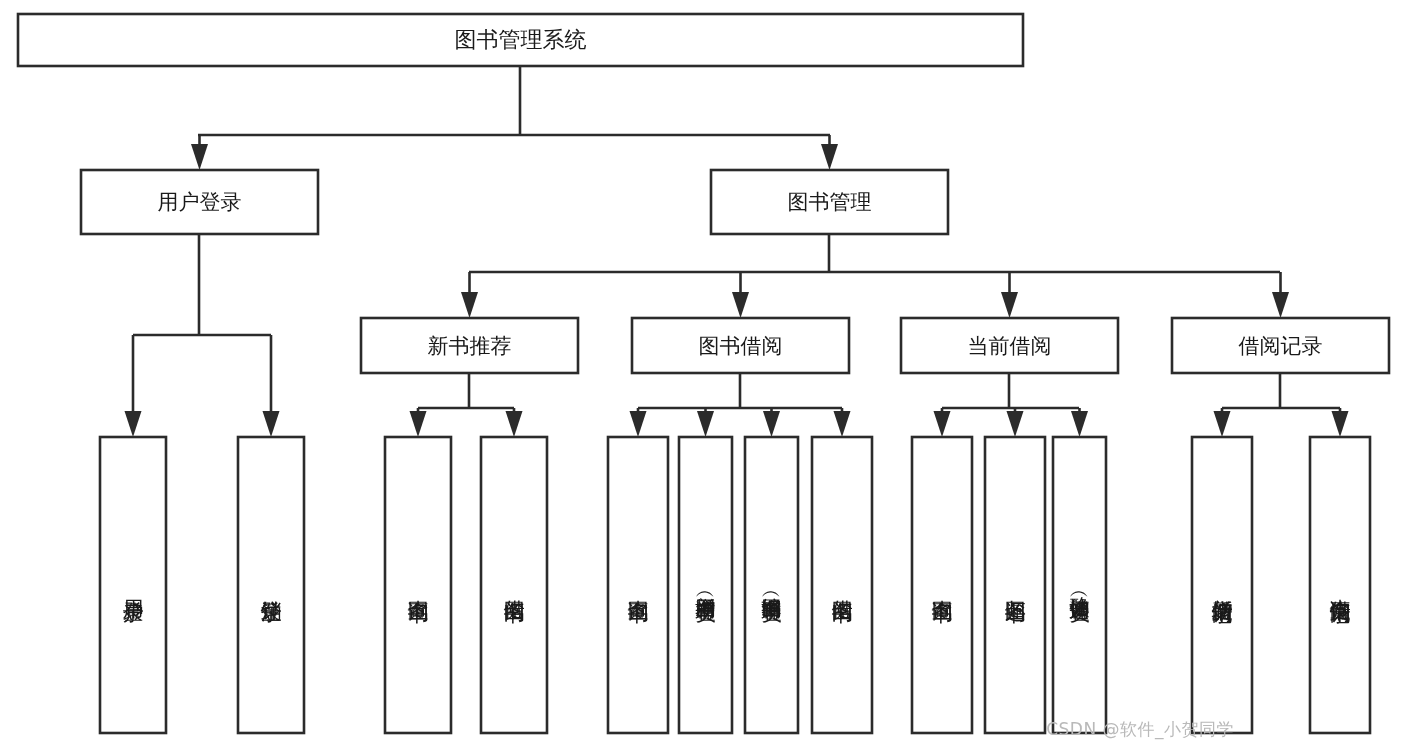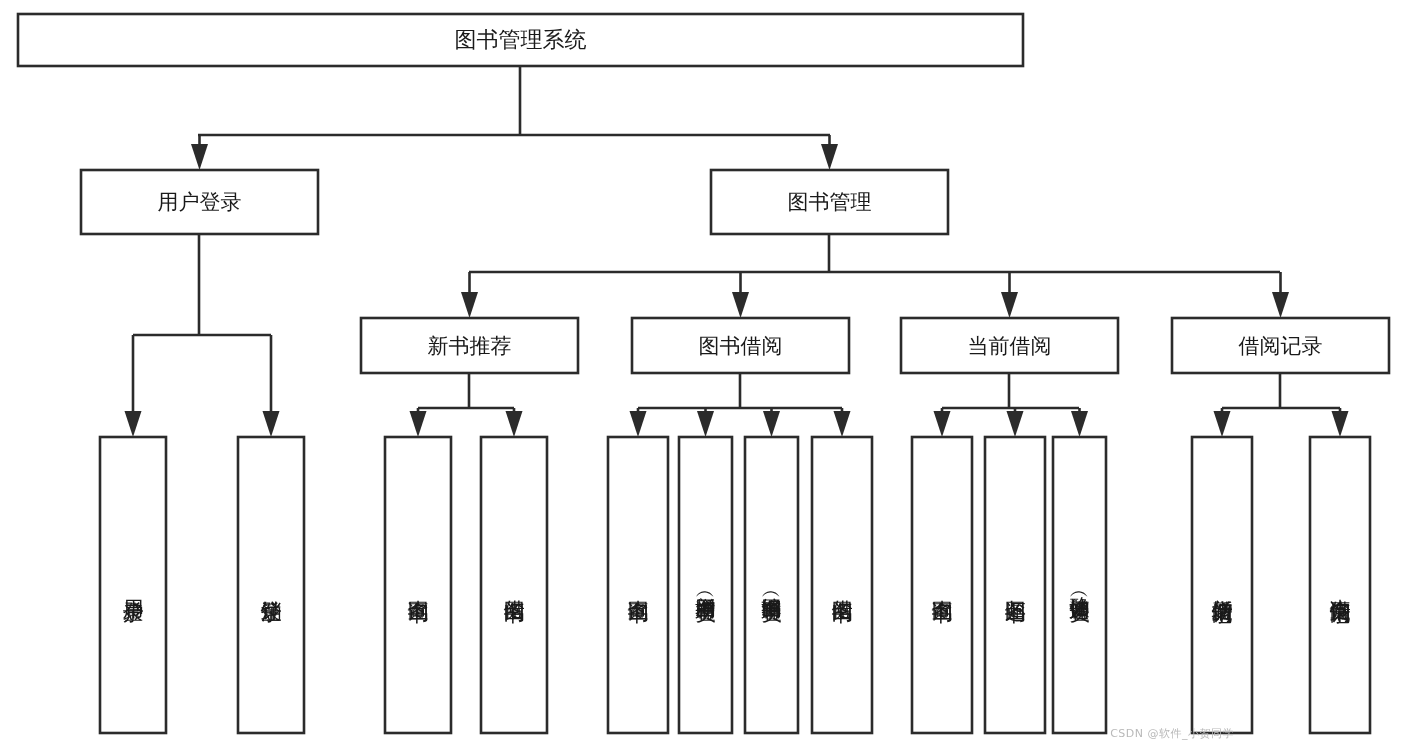--- a/index.html
+++ b/index.html
@@ -71,21 +71,21 @@
     justify-content: center;
     text-align: center;
     white-space: nowrap;
     pointer-events: none;
   }
   .watermark {
     position: absolute;
     right: 8px;
     bottom: 6px;
     font-family: "DejaVu Sans", "Liberation Sans", sans-serif;
-    font-size: 11px;
+    font-size: 17px;
     color: #b9b9b9;
     letter-spacing: 0.5px;
     white-space: nowrap;
   }
 </style>
 </head>
 <body>
 
 <div id="diagram-root">
 

